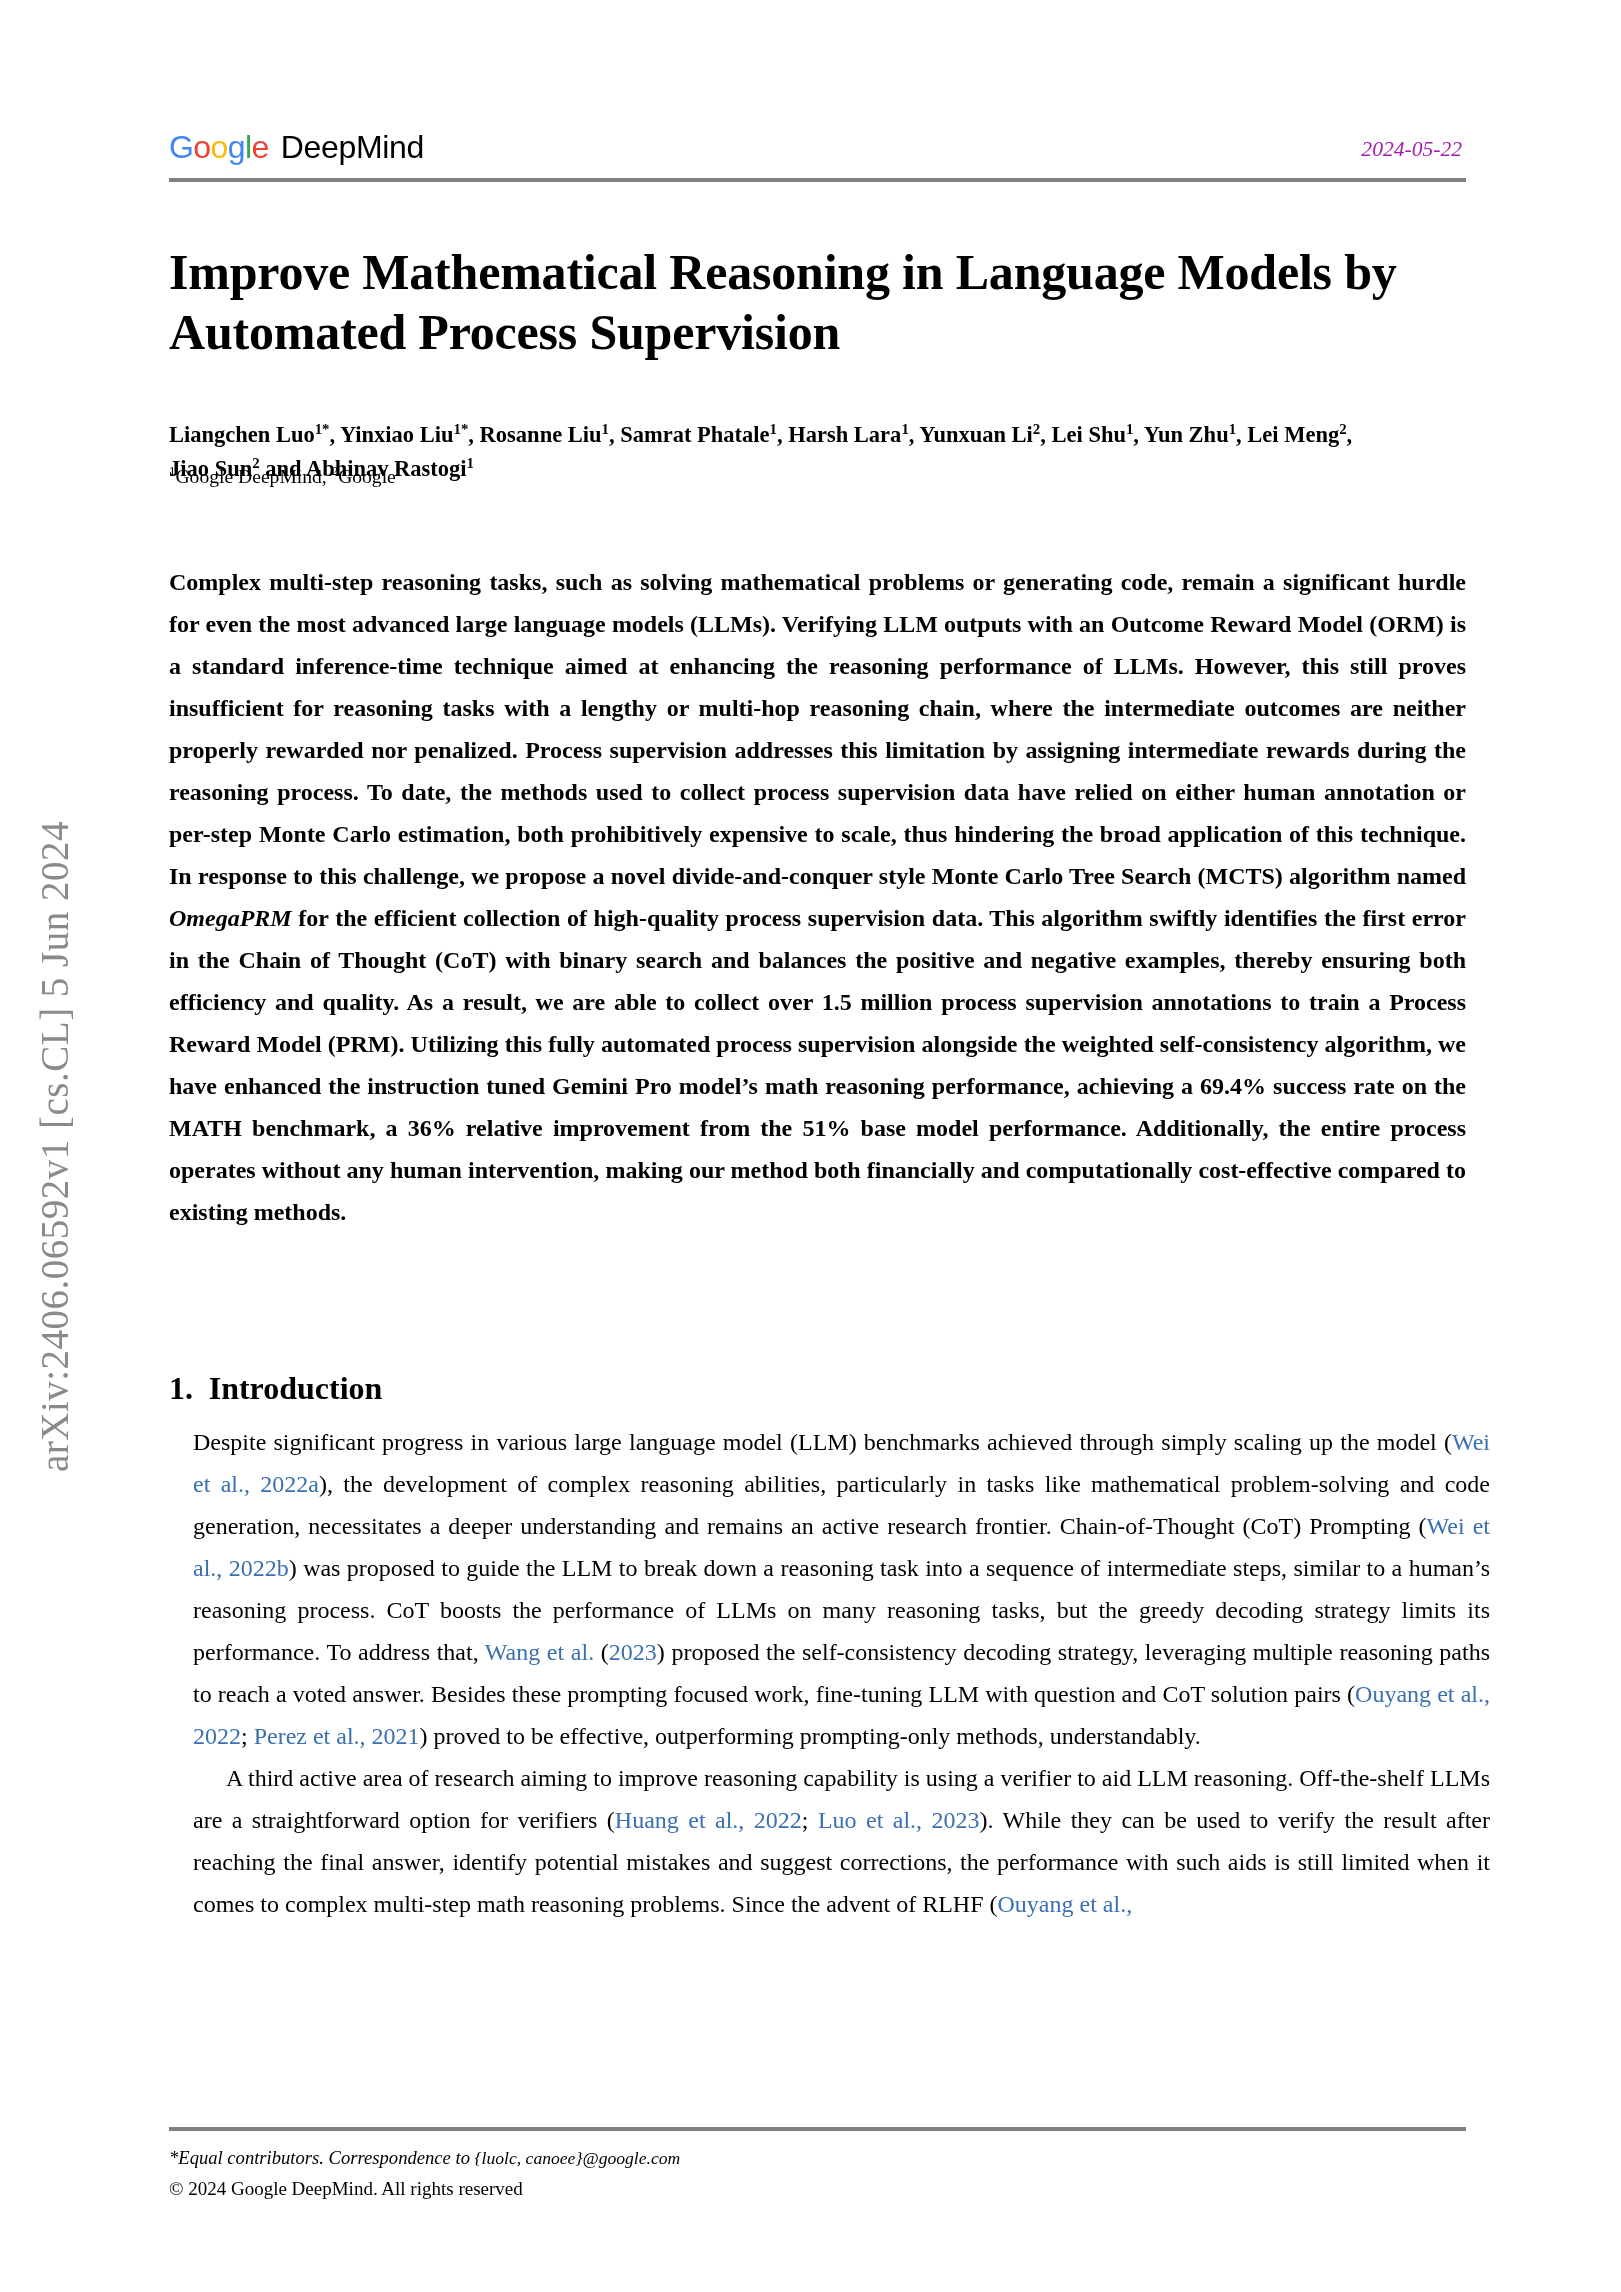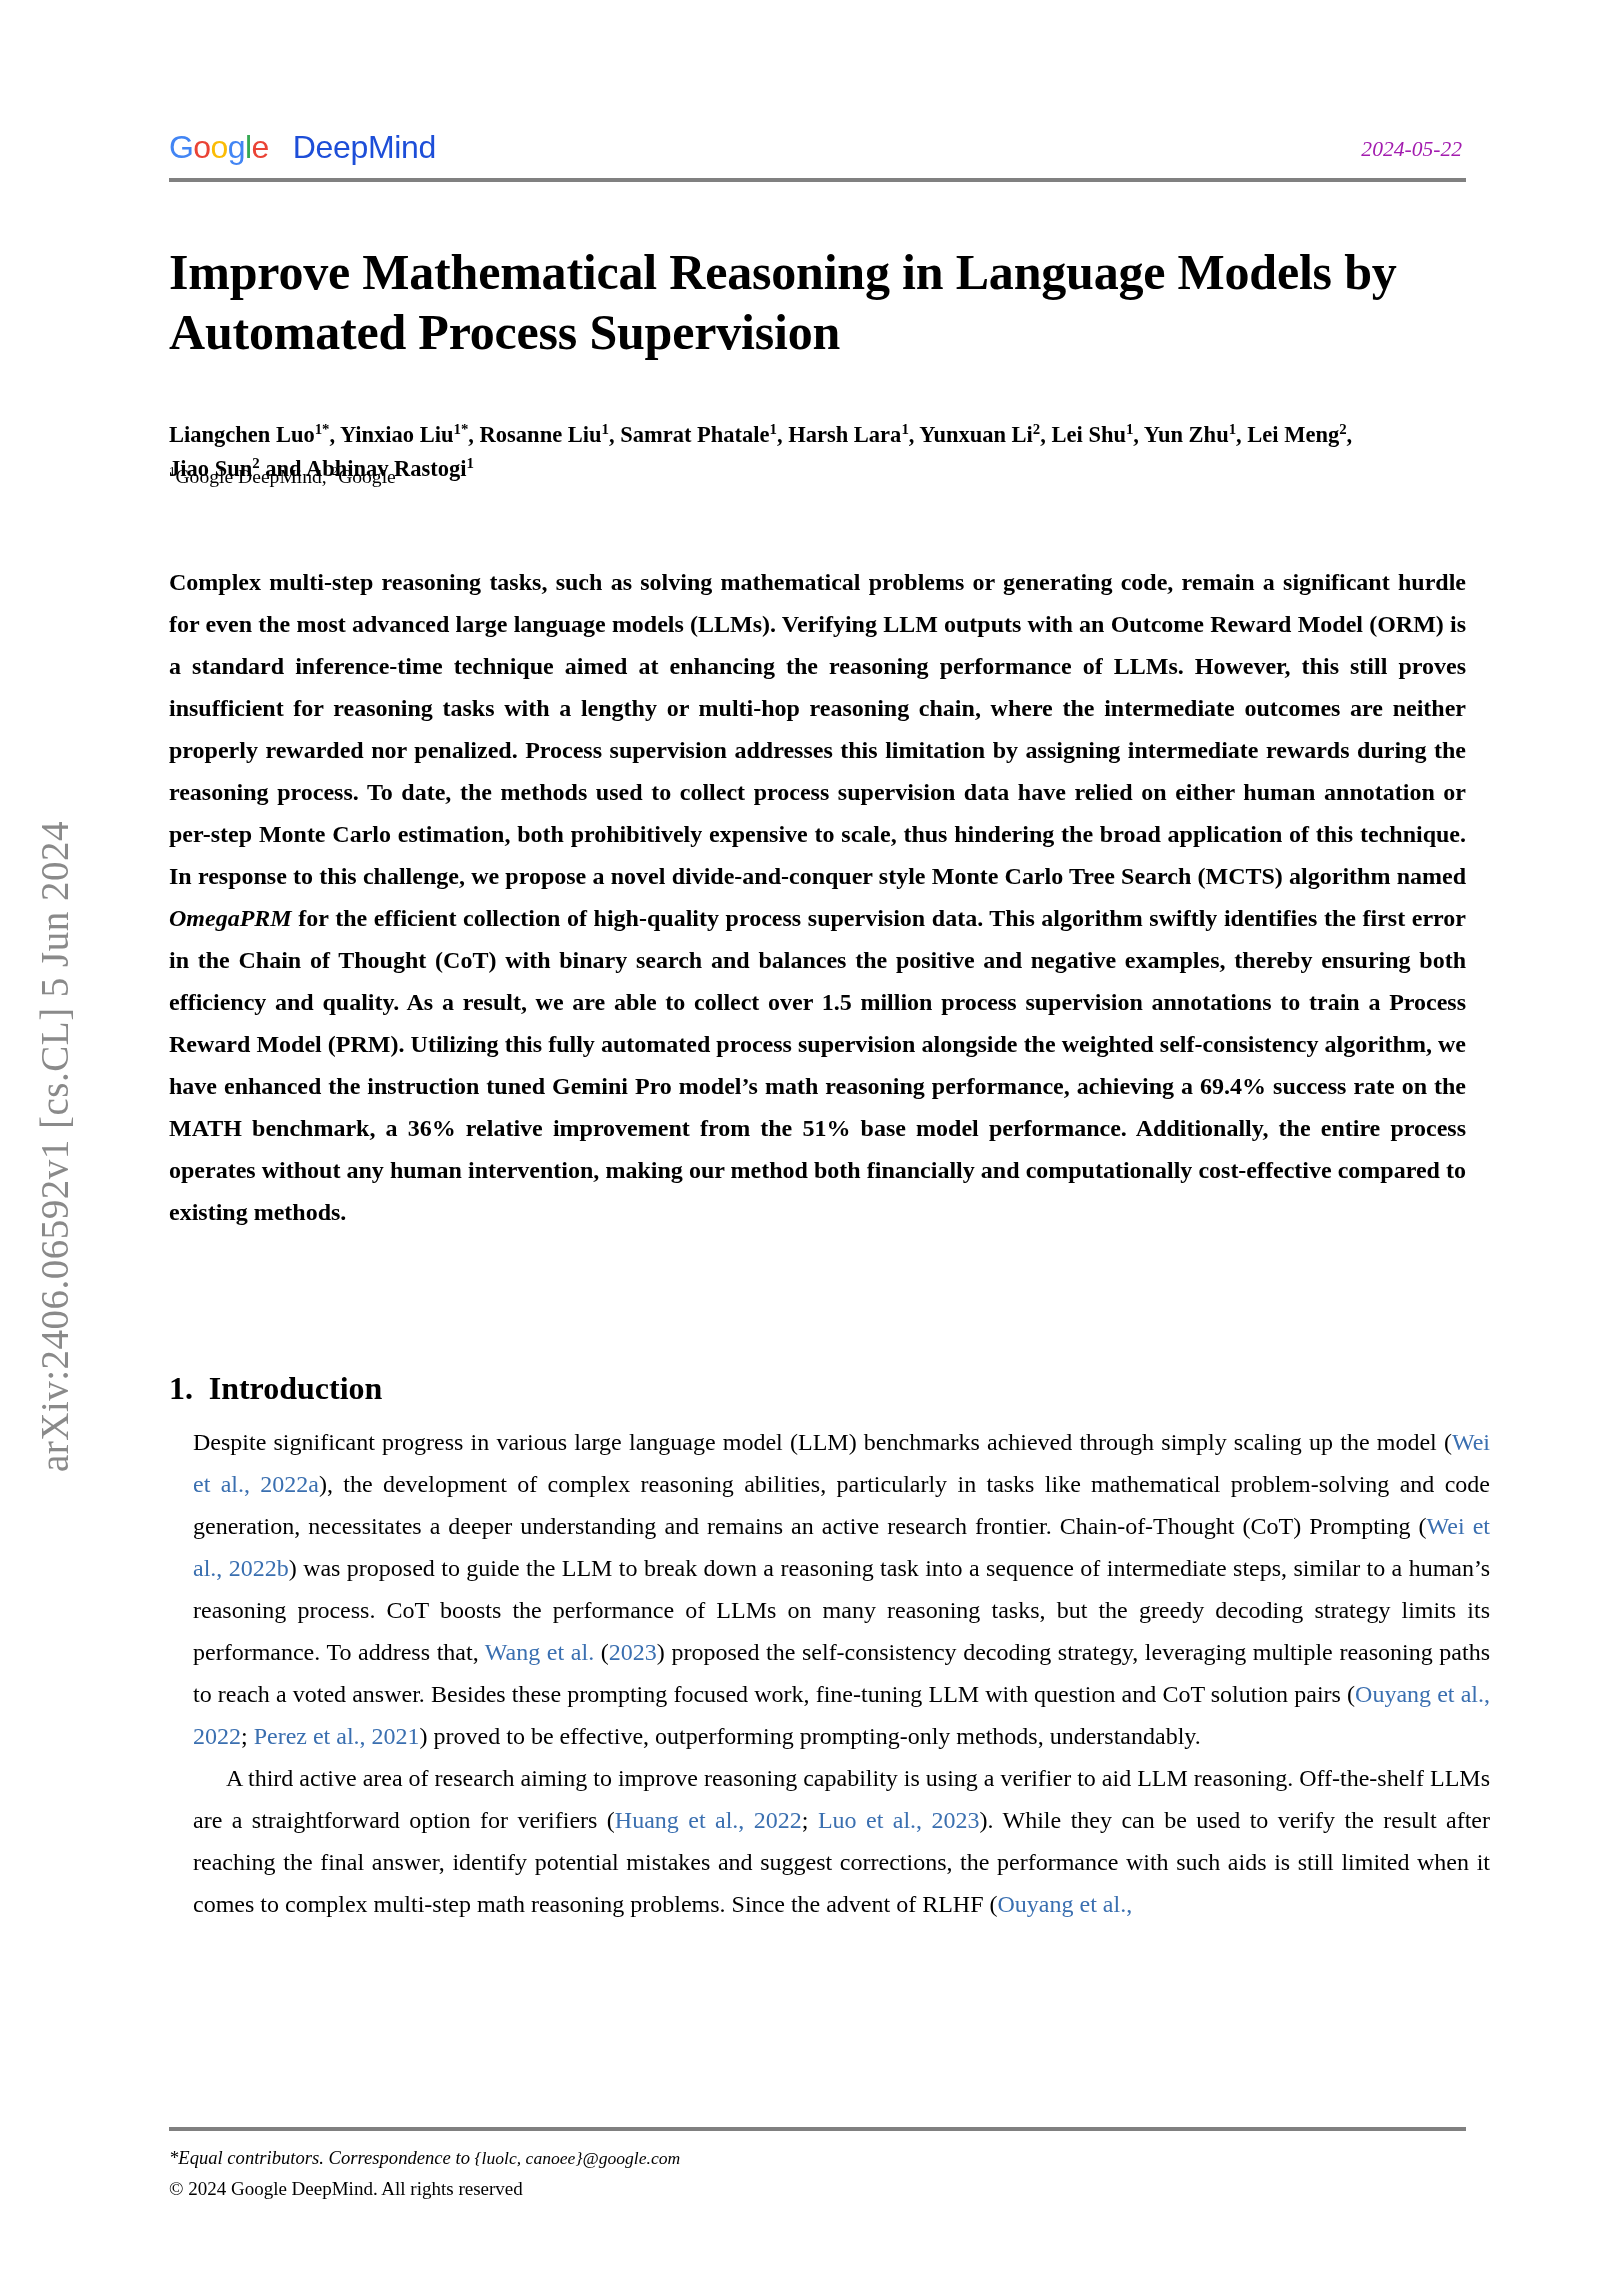--- a/index.html
+++ b/index.html
@@ -69,23 +69,23 @@
     letter-spacing: -0.6px;
     white-space: nowrap;
   }
   .logo .g1 { color: #4285F4; }
   .logo .o1 { color: #EA4335; }
   .logo .o2 { color: #FBBC05; }
   .logo .g2 { color: #4285F4; }
   .logo .l1 { color: #34A853; }
   .logo .e1 { color: #EA4335; }
   .logo .dm {
-    color: #1d4ed8;
+    color: #000000;
     font-weight: 400;
-    margin-left: 24px;
+    margin-left: 12px;
     letter-spacing: -0.3px;
   }
   .header-date {
     position: absolute;
     right: 3.9px;
     top: 7.8px;
     font-style: italic;
     font-size: 21.6px;
     color: #a21caf;
     white-space: nowrap;

